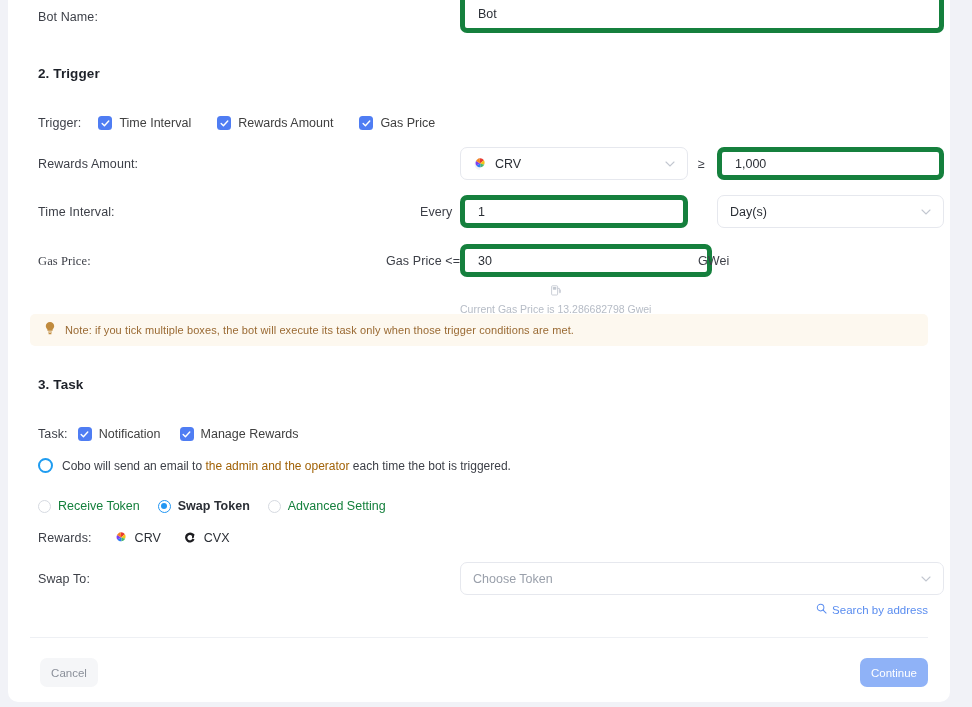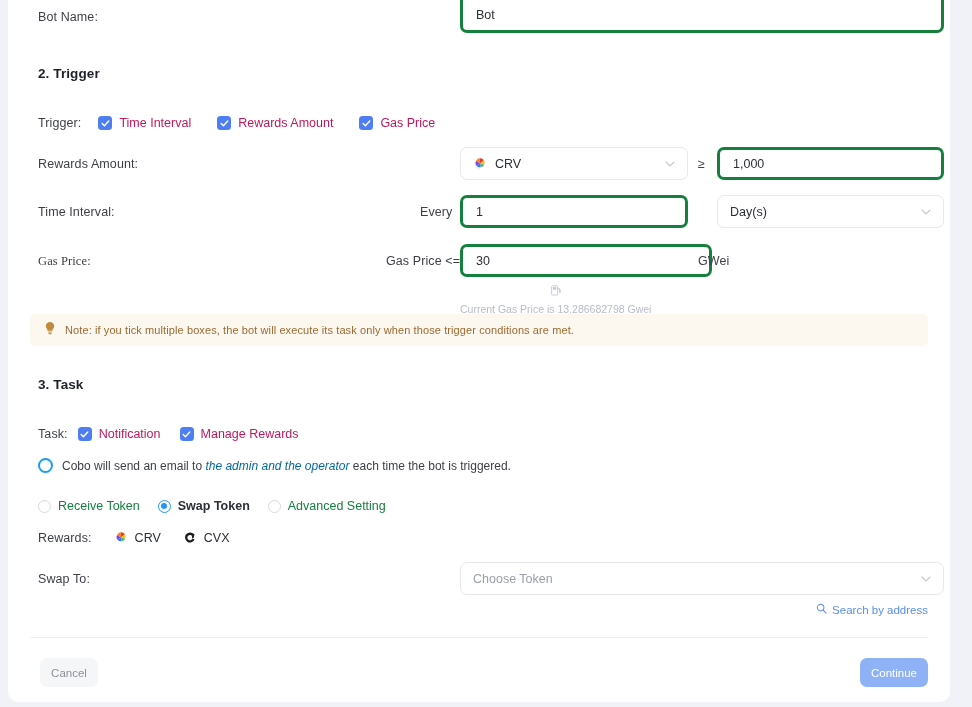--- a/index.html
+++ b/index.html
@@ -29,21 +29,21 @@
     letter-spacing: .1px;
   }
   .section-title {
     position: absolute; font-size: 13.5px; font-weight: 700; color: #1d2129;
     letter-spacing: .1px;
   }
 
   
   .input {
     background: #fff;
-    border: 3px solid #15803d;
+    border: 5px solid #15803d;
     border-radius: 7px;
     height: 33px;
     display: flex; align-items: center;
     padding: 0 13px;
     font-size: 12.5px; color: #2b2f36;
     position: absolute;
   }
   .select {
     background: #fff;
     border: 1px solid #e6e8ee;
@@ -60,21 +60,21 @@
   .chev svg { display: block; }
 
   
   .cbox {
     width: 14px; height: 14px; border-radius: 3.5px;
     background: #4f7df3; display: inline-flex;
     align-items: center; justify-content: center; flex: none;
   }
   .cbox svg { display: block; }
   .cb-item { display: flex; align-items: center; gap: 7px; }
-  .cb-item .t { font-size: 12.5px; color: #be185d; }
+  .cb-item .t { font-size: 12.5px; color: #404040; }
 
   
   .radio-item { display: flex; align-items: center; gap: 7px; }
   .radio {
     width: 13px; height: 13px; border-radius: 50%;
     border: 1.5px solid #d6dae1; background: #fff; flex: none;
     display: inline-flex; align-items: center; justify-content: center;
   }
   .radio.on { border-color: #2196f3; }
   .radio.on::after {
@@ -91,21 +91,21 @@
     background: #fdf8ef;
     border-radius: 5px;
     display: flex; align-items: center; gap: 9px;
     padding: 0 14px;
   }
   .note .txt { font-size: 11px; color: #9a6a33; letter-spacing: .1px; }
 
   
   .infoline { position: absolute; left: 30px; top: 458px; display: flex; align-items: center; gap: 9px; }
   .infoline .txt { font-size: 12px; color: #3c3f47; }
-  .infoline .txt a { color: #0369a1; text-decoration: none; font-style: italic; }
+  .infoline .txt a { color: #a16207; text-decoration: none; }
   .ring {
     width: 15px; height: 15px; border-radius: 50%;
     border: 2.5px solid #1f9cf0; background:#fff; flex:none;
   }
 
   
   .gashint {
     position: absolute; left: 452px; top: 285px;
     display: flex; align-items: center; gap: 5px;
     font-size: 10.5px; color: #b6bcc6; flex-direction: column;

